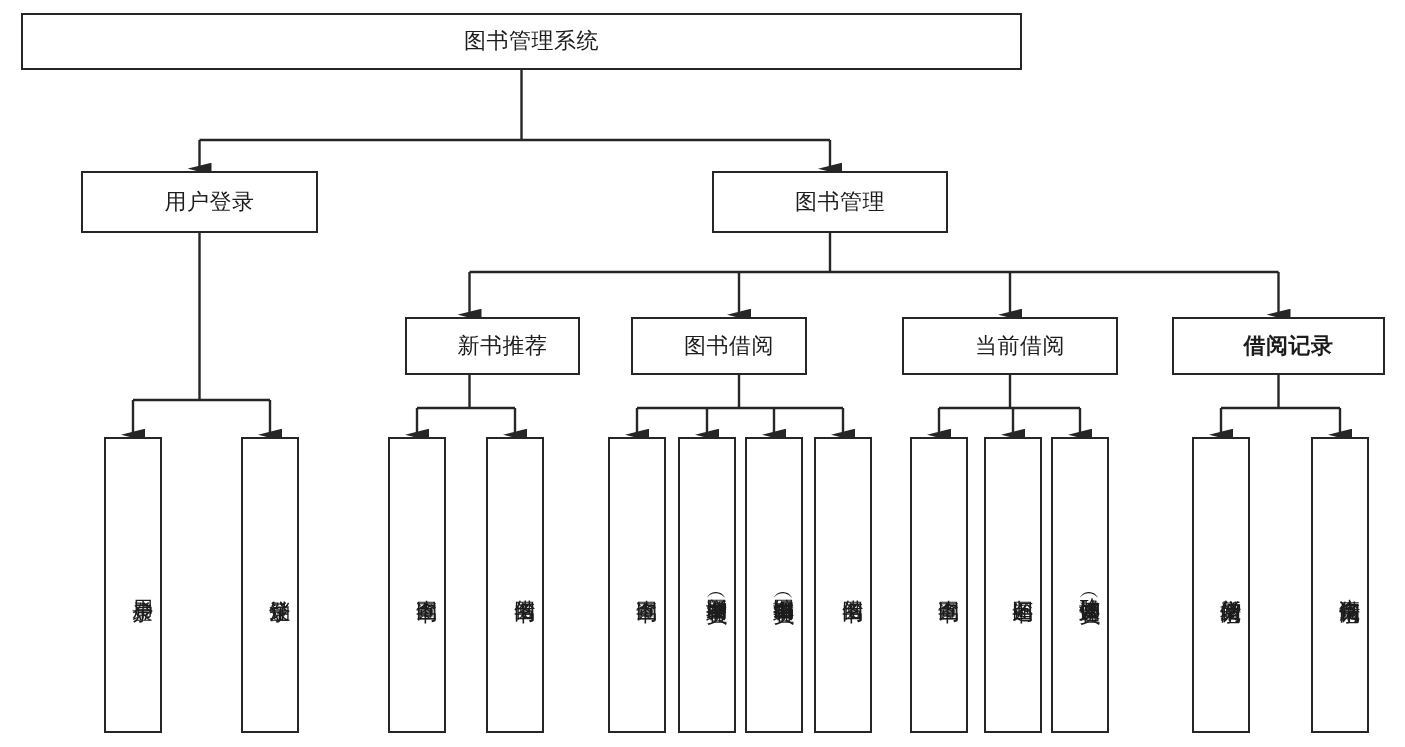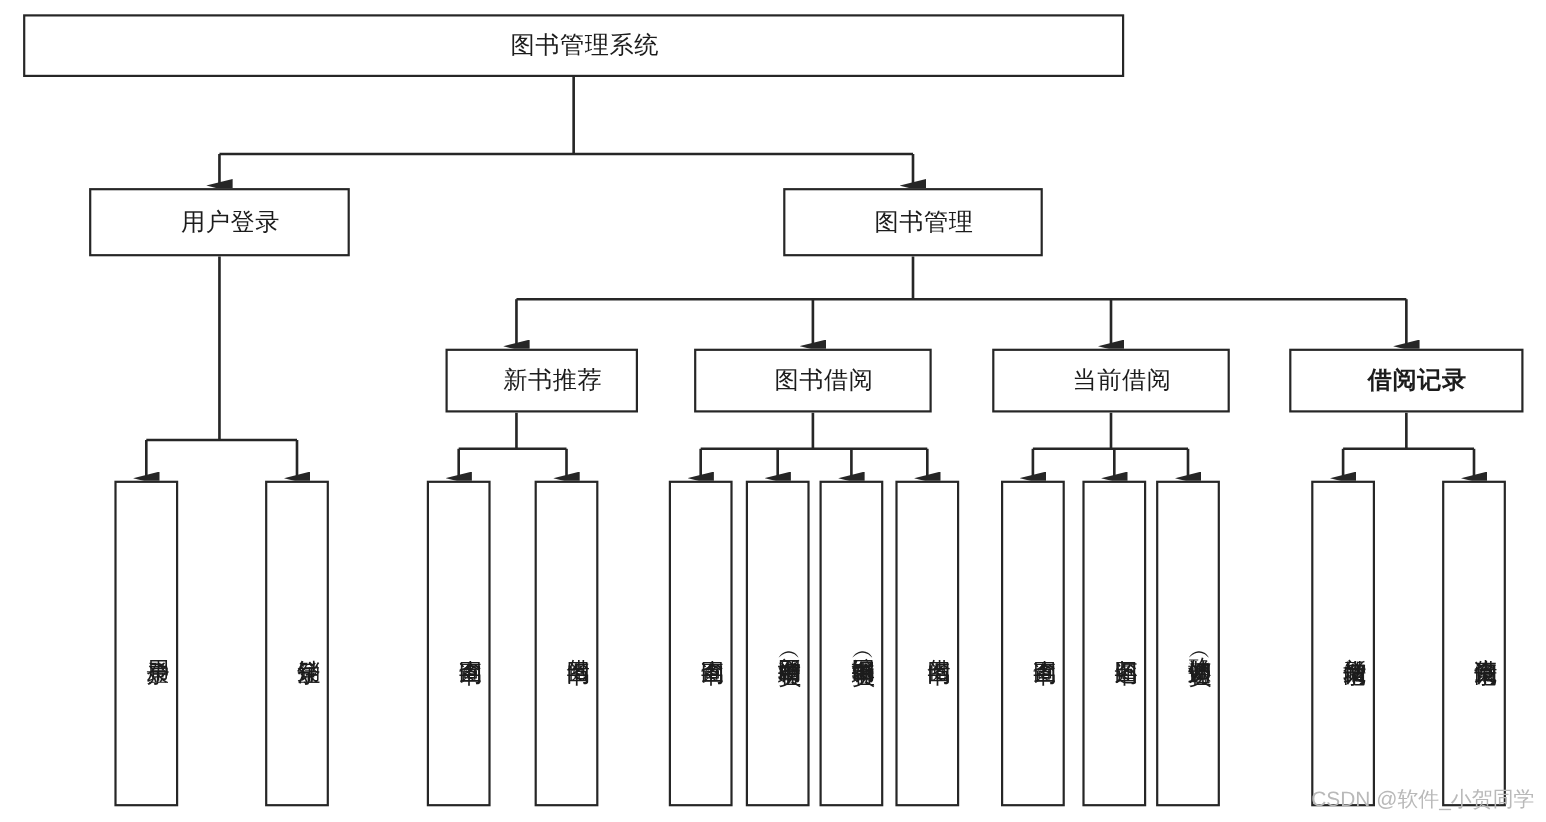--- a/index.html
+++ b/index.html
@@ -122,21 +122,21 @@
   <div id="nodes-layer">
       <div class="node-box" style="left: 81px; top: 171px; width: 237px; height: 62px;">
         <span class="node-label-h">用户登录</span>
       </div>
       <div class="node-box" style="left: 712px; top: 171px; width: 236px; height: 62px; text-align: center;">
         <span class="node-label-h">图书管理</span>
       </div>
       <div class="node-box" style="left: 361px; top: 317px; width: 175px; height: 58px; margin-left: 44px;">
         <span class="node-label-h">新书推荐</span>
       </div>
-      <div class="node-box" style="left: 631px; top: 317px; width: 216px; height: 58px;">
+      <div class="node-box" style="left: 631px; top: 317px; width: 176px; height: 58px;">
         <span class="node-label-h">图书借阅</span>
       </div>
       <div class="node-box" style="left: 902px; top: 317px; width: 216px; height: 58px;">
         <span class="node-label-h">当前借阅</span>
       </div>
       <div class="node-box" style="left: 1172px; top: 317px; width: 213px; height: 58px; font-weight: bold;">
         <span class="node-label-h">借阅记录</span>
       </div>
       <div class="node-box leaf-box" style="left: 104px; top: 437px; width: 58px; height: 296px;">
         <span class="node-label-v">用户登录</span>
@@ -172,15 +172,14 @@
         <span class="node-label-v">确认归还（管理员）</span>
       </div>
       <div class="node-box leaf-box" style="left: 1192px; top: 437px; width: 58px; height: 296px;">
         <span class="node-label-v">新增借阅记录</span>
       </div>
       <div class="node-box leaf-box" style="left: 1311px; top: 437px; width: 58px; height: 296px;">
         <span class="node-label-v">查询借阅记录</span>
       </div>
     </div>
 
-  <div class="watermark" style="left: 1192px; top: 714px;">CSDN @软件_小贺同学</div>
 
 </div>
 
 </body></html>

